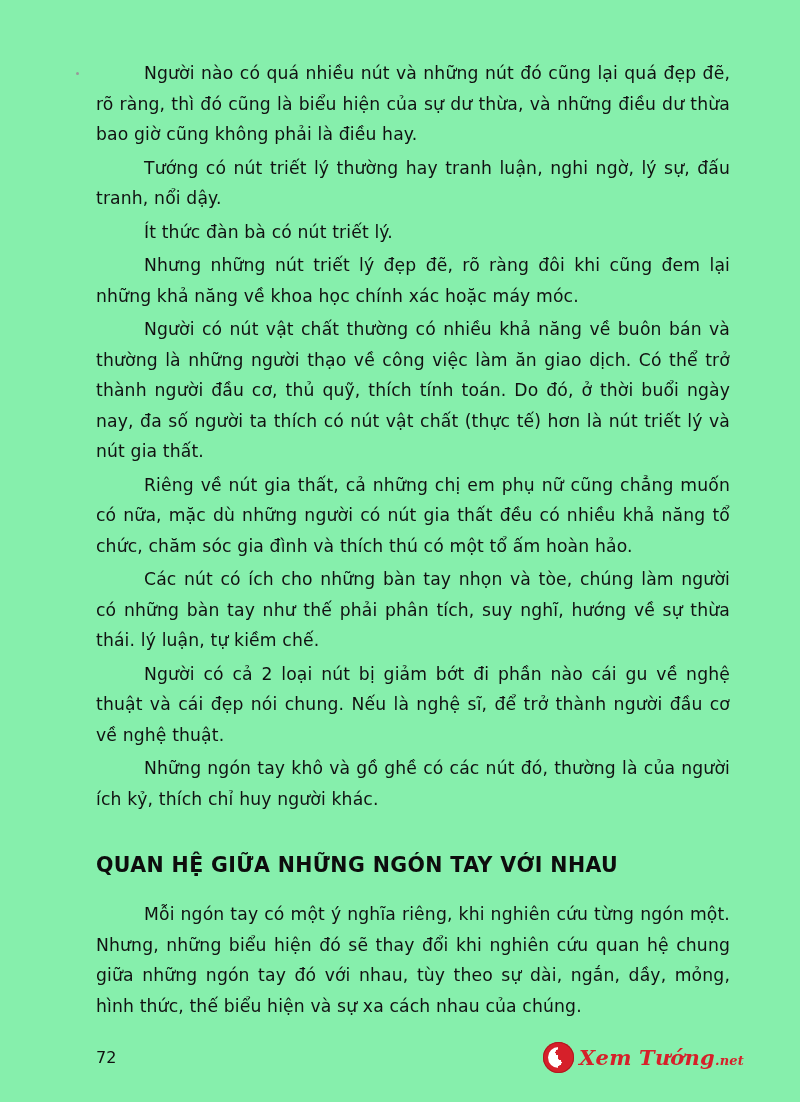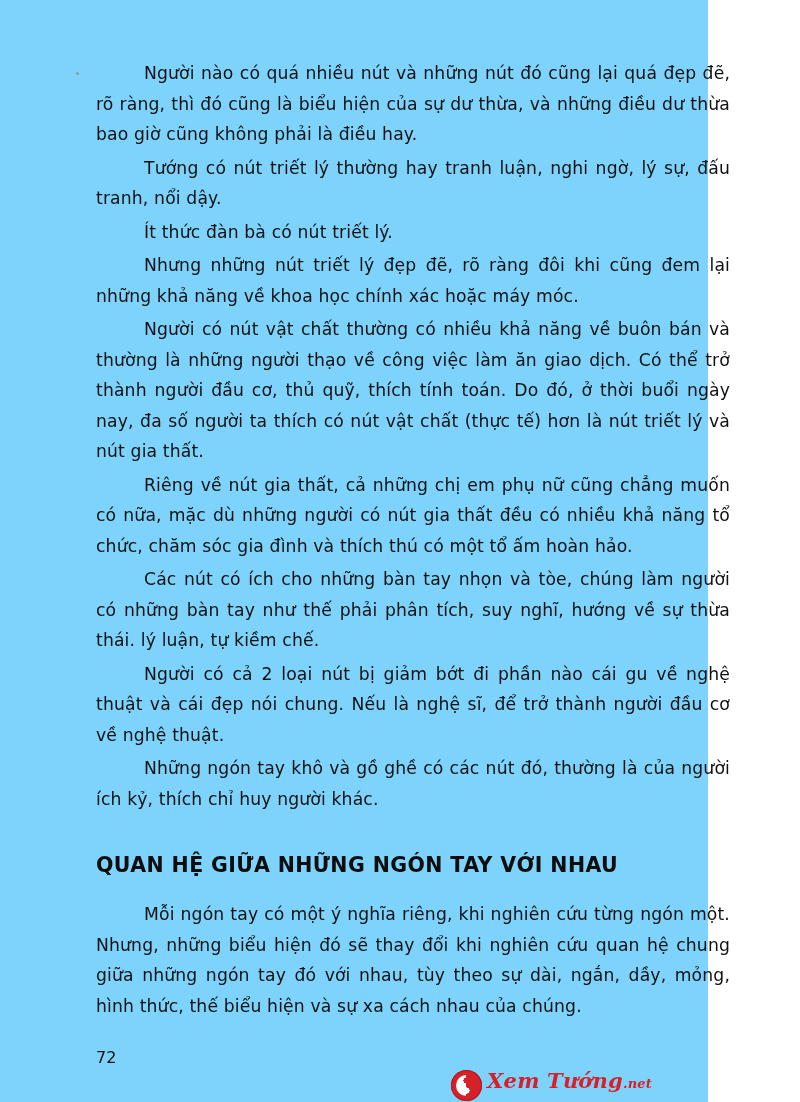--- a/index.html
+++ b/index.html
@@ -11,23 +11,23 @@
     width: 800px;
     height: 1102px;
     font-family: "DejaVu Sans", sans-serif;
     color: #141414;
     position: relative;
     overflow: hidden;
   }
   .page {
     position: absolute;
     left: 0; top: 0;
-    width: 708px;
+    width: 800px;
     height: 1102px;
-    background: #7dd3fc;
+    background: #86efac;
   }
   .content {
     position: absolute;
     left: 96px;
     top: 58px;
     width: 634px;
   }
   p.para {
     margin: 0 0 0 0;
     text-indent: 48px;
@@ -51,22 +51,23 @@
     left: 96px;
     top: 1048px;
     font-size: 16px;
     color: #111111;
     text-align: right;
   }
   
   .watermark {
     position: absolute;
     right: 56px;
-    top: 1070px;
+    top: 1042px;
     display: flex;
+    align-items: center;
     gap: 5px;
   }
   .wm-badge {
     width: 31px;
     height: 31px;
     border-radius: 50%;
     background: #d6202a;
     position: relative;
     display: inline-block;
     box-shadow: 0 0 0 1px #b01820 inset;

